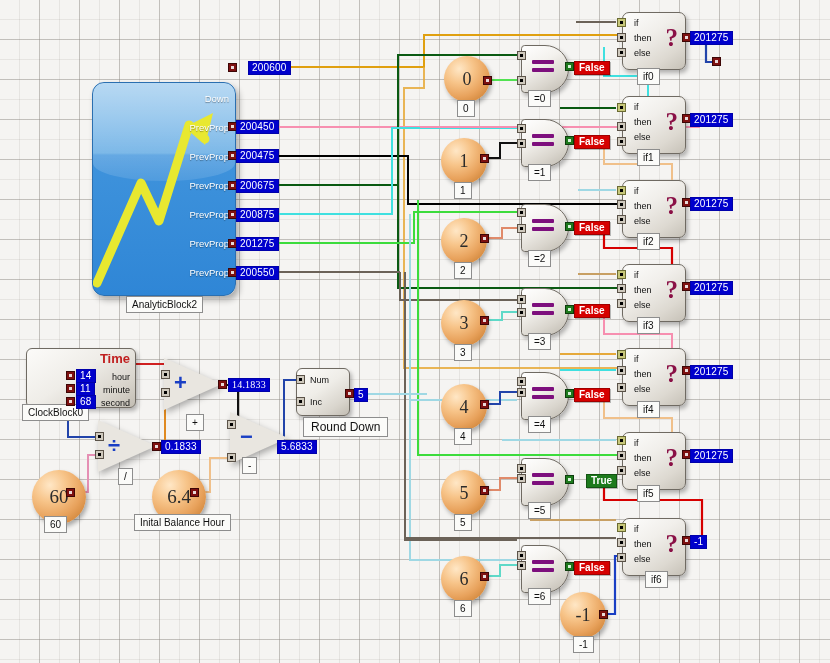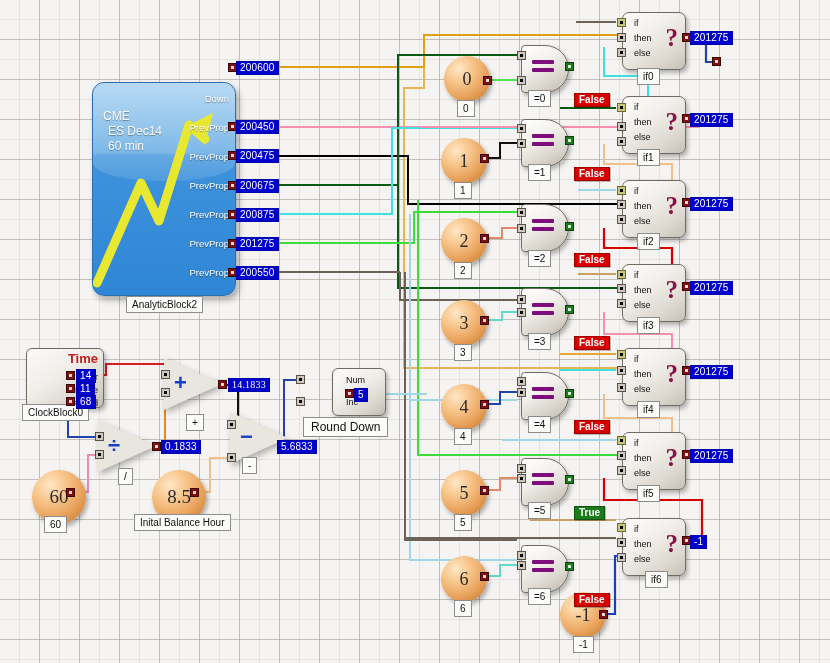--- a/index.html
+++ b/index.html
@@ -42,21 +42,20 @@
     position:absolute;
     color:#ffffff;
     font-size:10px;
     line-height:12px;
     height:12px;
     padding:0 4px;
     white-space:nowrap;
     font-weight:bold;
     z-index:30;
     box-shadow:1px 1px 0 rgba(0,0,0,.25);
-    margin-top:32px;
   }
   .bchip.false{background:#d60000;border:1px solid #a00000;}
   .bchip.true{background:#1d7a1d;border:1px solid #125412;}
 
   
   .port{
     position:absolute;width:9px;height:9px;
     box-sizing:border-box;
     z-index:25;
   }
@@ -147,20 +146,21 @@
   }
 
   
   .clock{
     position:absolute;
     width:76px;height:58px;
     background:linear-gradient(145deg,#fcfbf9 0%,#efede8 45%,#d8d4cc 78%,#c2bdb3 100%);
     border:1px solid #6f6a62;border-radius:6px;
     box-shadow:2px 3px 4px rgba(0,0,0,.28);
     z-index:18;
+    padding-left:32px;
   }
   .clock .ttl{
     position:absolute;left:0;right:5px;top:2px;text-align:right;
     font-size:13px;font-weight:bold;color:#c02020;
     font-family:"Liberation Sans", sans-serif;
   }
   .clock .f{
     position:absolute;right:5px;font-size:9px;line-height:10px;color:#111;
   }
 
@@ -353,25 +353,20 @@
       <path d="M688 118 L688 118" stroke="#3fe0e0" opacity="0"></path>
     </g>
   </svg>
 
   <div class="analytic" style="left:92px;top:82px;">
     <div class="gloss"></div>
     <svg width="142" height="212" style="position:absolute;left:0;top:0;">
       <polyline points="4,200 48,100 66,138 96,42 112,56" fill="none" stroke="#e8e830" stroke-width="9" stroke-linejoin="round" stroke-linecap="round"></polyline>
       <polygon points="96,42 120,30 112,62" fill="#e8e830"></polygon>
     </svg>
-    <div class="ttl">
-      <span>CME</span><br>
-      <span style="padding-left:5px">ES Dec14</span><br>
-      <span style="padding-left:5px">60 min</span>
-    </div>
     <div class="pl" style="top:10px">Down</div>
     <div class="pl" style="top:39px">PrevProp</div>
     <div class="pl" style="top:68px">PrevProp</div>
     <div class="pl" style="top:97px">PrevProp</div>
     <div class="pl" style="top:126px">PrevProp</div>
     <div class="pl" style="top:155px">PrevProp</div>
     <div class="pl" style="top:184px">PrevProp</div>
   </div>
   <div class="caption" style="left:126px;top:296px;">AnalyticBlock2</div>
 
@@ -390,21 +385,21 @@
   <div class="port out-red" style="left:228px;top:210px;">
       <i></i>
     </div>
   <div class="port out-red" style="left:228px;top:239px;">
       <i></i>
     </div>
   <div class="port out-red" style="left:228px;top:268px;">
       <i></i>
     </div>
 
-  <div class="vchip" style="left:236px;top:61px;">200600</div>
+  <div class="vchip" style="left:248px;top:61px;">200600</div>
   <div class="vchip" style="left:236px;top:120px;">200450</div>
   <div class="vchip" style="left:236px;top:149px;">200475</div>
   <div class="vchip" style="left:236px;top:179px;">200675</div>
   <div class="vchip" style="left:236px;top:208px;">200875</div>
   <div class="vchip" style="left:236px;top:237px;">201275</div>
   <div class="vchip" style="left:236px;top:266px;">200550</div>
 
   <div class="clock" style="left:26px;top:348px;">
     <div class="ttl">Time</div>
     <div class="f" style="top:23px">hour</div>
@@ -424,21 +419,21 @@
   <div class="vchip" style="left:76px;top:382px;">11</div>
   <div class="vchip" style="left:76px;top:395px;">68</div>
   <div class="caption" style="left:22px;top:404px;">ClockBlock0</div>
 
   <div class="sphere lg" style="left:32px;top:470px;">60</div>
   <div class="port out-red" style="left:66px;top:488px;">
       <i></i>
     </div>
   <div class="caption" style="left:44px;top:516px;">60</div>
 
-  <div class="sphere lg" style="left:152px;top:470px;">8.5</div>
+  <div class="sphere lg" style="left:152px;top:470px;">6.4</div>
   <div class="port out-red" style="left:190px;top:488px;">
       <i></i>
     </div>
   <div class="caption" style="left:134px;top:514px;">Inital Balance Hour</div>
 
   <div class="tri" style="left:98px;top:420px;">
     <div class="sh"></div>
     <div class="op" style="left:10px;top:14px;">÷</div>
   </div>
   <div class="port in-dark" style="left:95px;top:432px;">
@@ -478,21 +473,21 @@
     </div>
   <div class="port in-dark" style="left:227px;top:453px;">
       <i></i>
     </div>
   <div class="port out-red" style="left:277px;top:441px;">
       <i></i>
     </div>
   <div class="vchip" style="left:277px;top:440px;">5.6833</div>
   <div class="caption" style="left:242px;top:457px;">-</div>
 
-  <div class="rnd" style="left:296px;top:368px;margin-left:36px;">
+  <div class="rnd" style="left:296px;top:368px;">
     <div class="f" style="top:6px">Num</div>
     <div class="f" style="top:28px">Inc</div>
   </div>
   <div class="port in-dark" style="left:296px;top:375px;">
       <i></i>
     </div>
   <div class="port in-dark" style="left:296px;top:397px;">
       <i></i>
     </div>
   <div class="port out-red" style="left:345px;top:389px;">
@@ -647,21 +642,21 @@
   </div>
   <div class="port in-dark" style="left:517px;top:464px;">
       <i></i>
     </div>
   <div class="port in-dark" style="left:517px;top:474px;">
       <i></i>
     </div>
   <div class="port out-green" style="left:565px;top:475px;">
       <i></i>
     </div>
-  <div class="bchip true" style="left:574px;top:474px;">True</div>
+  <div class="bchip true" style="left:586px;top:474px;">True</div>
   <div class="caption" style="left:528px;top:502px;">=5</div>
 
   <div class="eqblk" style="left:521px;top:545px;">
     <div class="eqsym">
         <b></b>
         <b></b>
       </div>
   </div>
   <div class="port in-dark" style="left:517px;top:551px;">
       <i></i>

